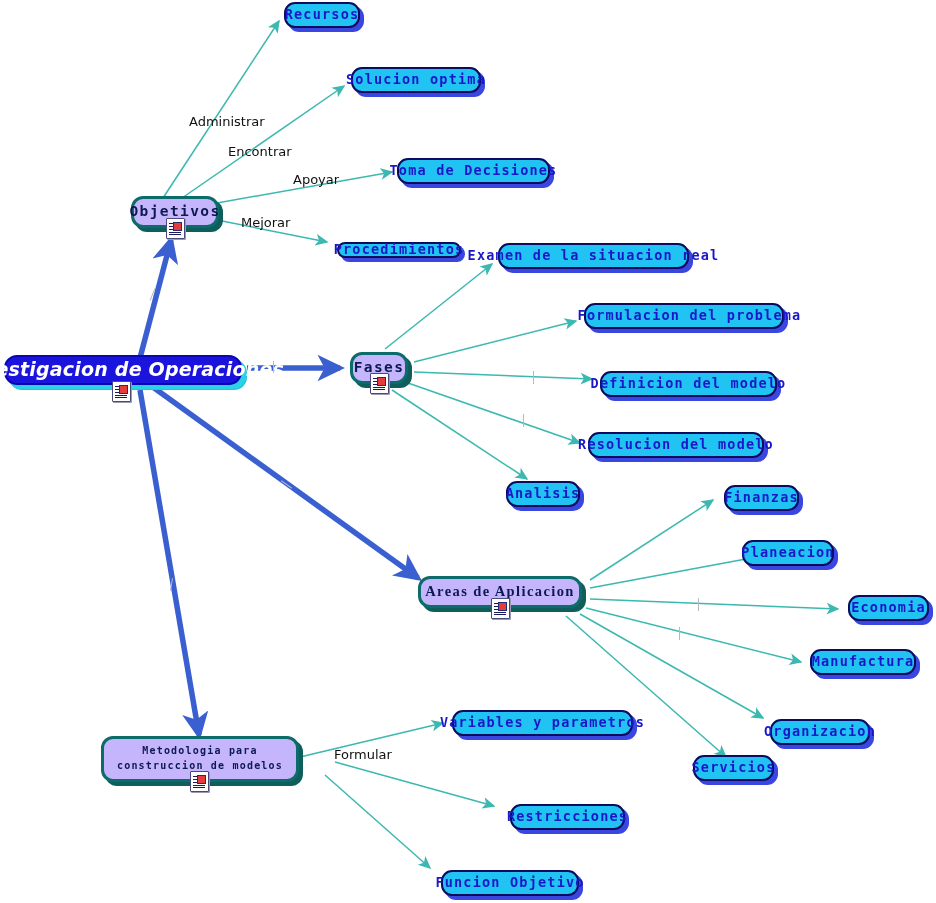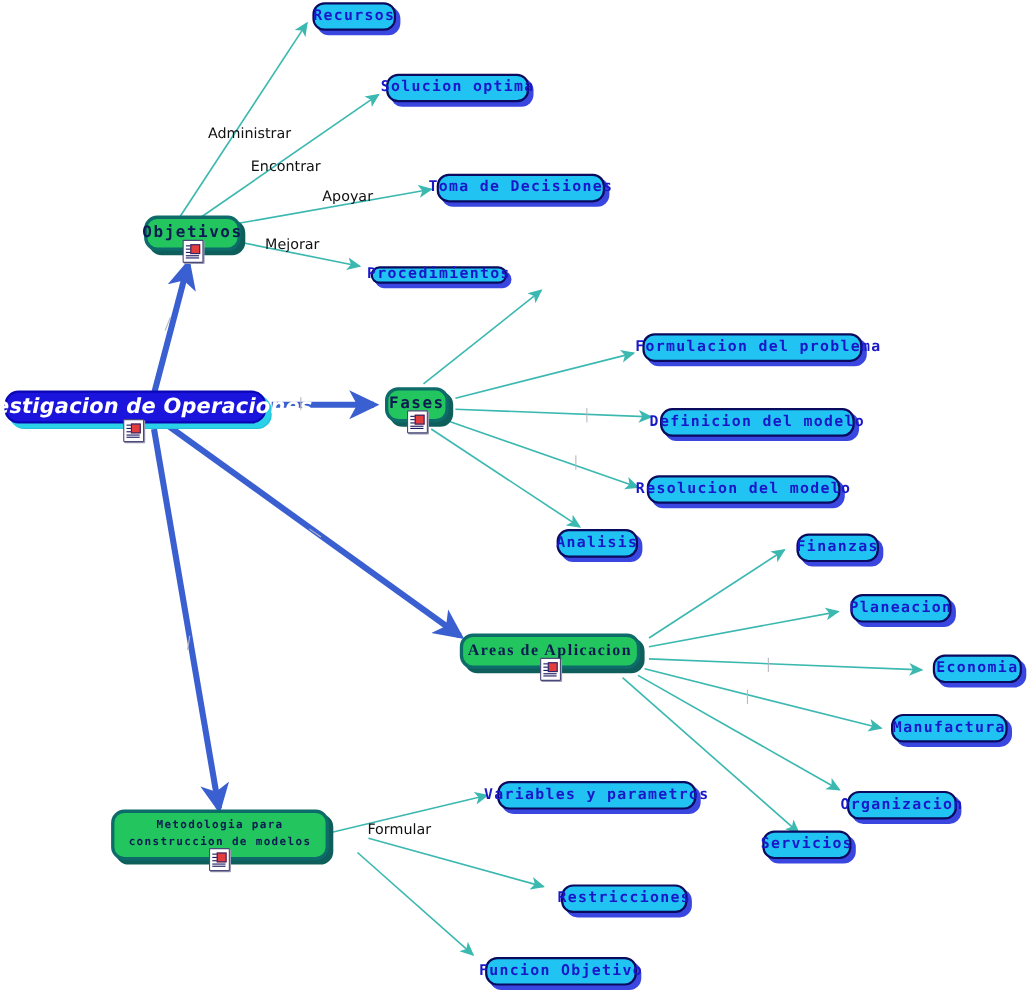--- a/index.html
+++ b/index.html
@@ -46,21 +46,21 @@
     font-size: 19px;
     font-weight: bold;
     font-style: italic;
     letter-spacing: .2px;
     box-shadow: 4px 4px 0 0 #2ad2e8, 5px 5px 0 0 #24c3db;
     padding: 3px 12px 4px 12px;
   }
 
   
   .node.branch {
-    background: #22c55e;
+    background: #c4b5fd;
     border: 3px solid #0d6b69;
     border-radius: 12px;
     color: #0d1a52;
     font-size: 14.5px;
     font-weight: bold;
     letter-spacing: 1.4px;
     box-shadow: 4px 4px 0 0 #0e5f5c;
     padding: 4px 10px 5px 10px;
   }
   .node.branch.two-line {
@@ -267,20 +267,23 @@
   </div>
 
   <div class="node leaf" style="left:397px; top:158px; width:153px; height:26px;">
     <span>Toma de Decisiones</span>
   </div>
 
   <div class="node leaf" style="left:337px; top:242px; width:124px; height:16px;">
     <span>Procedimientos</span>
   </div>
 
+  <div class="node leaf" style="left:498px; top:243px; width:191px; height:26px;">
+    <span>Examen de la situacion real</span>
+  </div>
 
   <div class="node leaf" style="left:584px; top:303px; width:200px; height:26px;padding-left:20px;">
     <span>Formulacion del problema</span>
   </div>
 
   <div class="node leaf" style="left:600px; top:371px; width:177px; height:26px;">
     <span>Definicion del modelo</span>
   </div>
 
   <div class="node leaf" style="left:588px; top:432px; width:176px; height:26px;">
@@ -288,21 +291,21 @@
   </div>
 
   <div class="node leaf" style="left:506px; top:481px; width:74px; height:26px;">
     <span>Analisis</span>
   </div>
 
   <div class="node leaf" style="left:724px; top:485px; width:75px; height:26px;">
     <span>Finanzas</span>
   </div>
 
-  <div class="node leaf" style="left:773px; top:540px; width:92px; height:26px;">
+  <div class="node leaf" style="left:742px; top:540px; width:92px; height:26px;">
     <span>Planeacion</span>
   </div>
 
   <div class="node leaf" style="left:848px; top:595px; width:81px; height:26px;">
     <span>Economia</span>
   </div>
 
   <div class="node leaf" style="left:810px; top:649px; width:106px; height:26px;">
     <span>Manufactura</span>
   </div>

